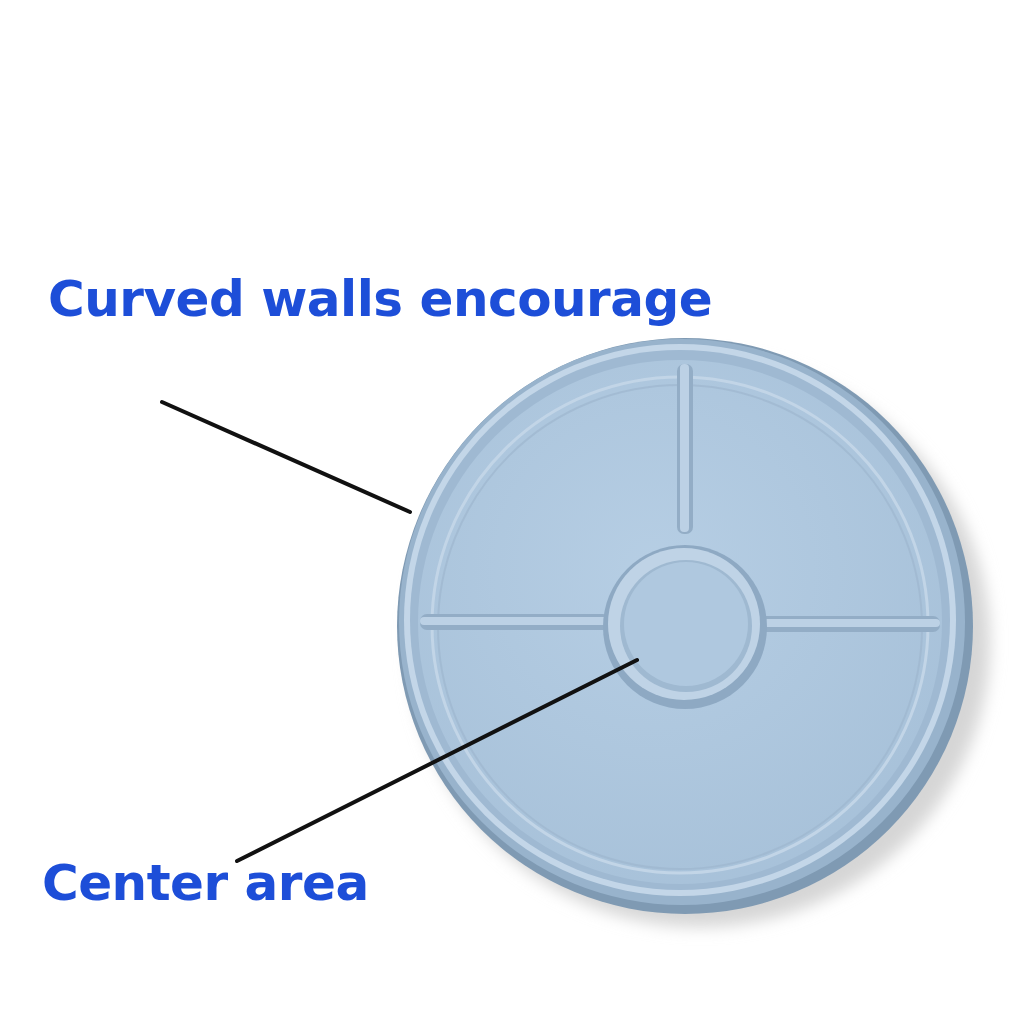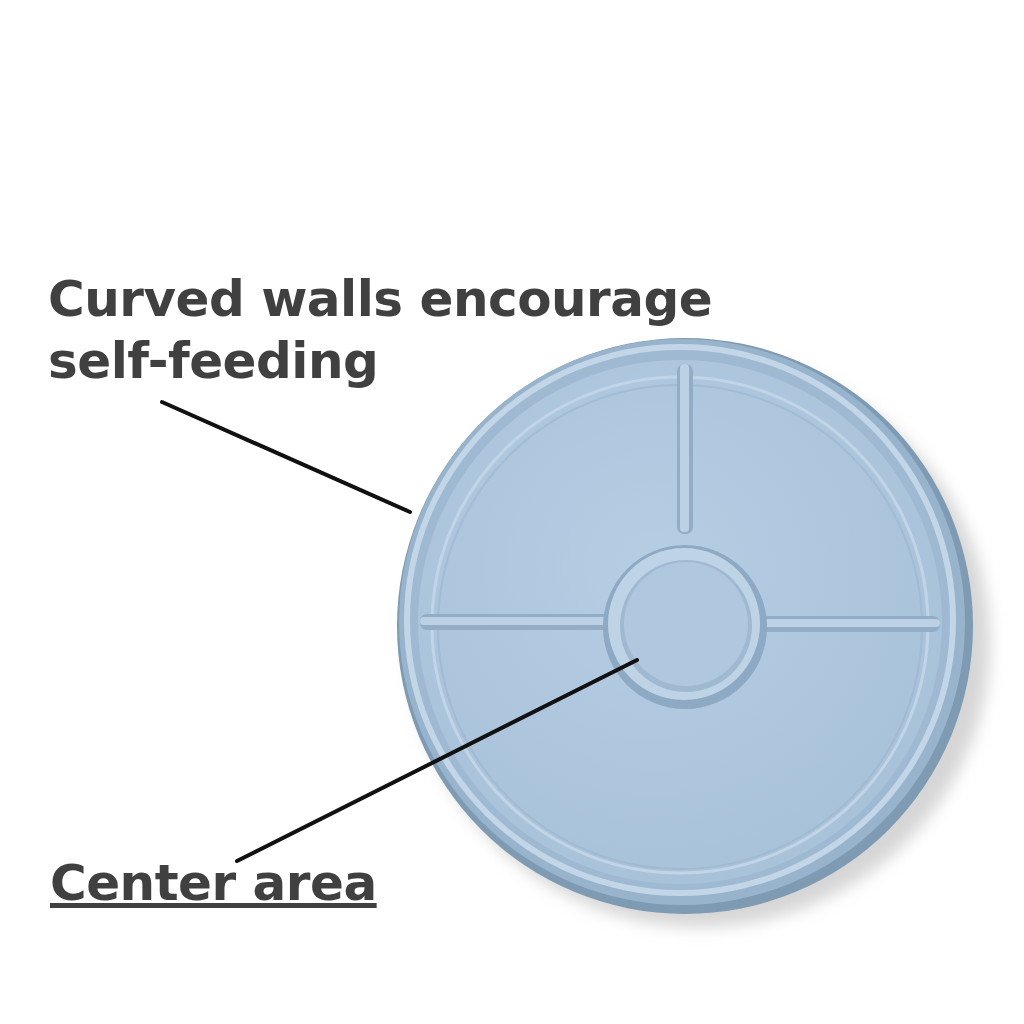--- a/index.html
+++ b/index.html
@@ -1,29 +1,29 @@
 <!DOCTYPE html>
 <html><head>
 <meta charset="utf-8">
 <style>
   html, body { margin: 0; padding: 0; background: #ffffff; }
   body { width: 1024px; height: 1024px; position: relative; overflow: hidden; font-family: "DejaVu Sans", sans-serif; }
   .caption {
     position: absolute;
     font-family: "DejaVu Sans", sans-serif;
     font-weight: bold;
-    color: #404040;
+    color: #1d4ed8;
     font-size: 50px;
     line-height: 62px;
     letter-spacing: -0.5px;
     white-space: nowrap;
   }
   .caption span { display: block; }
   #cap-top { left: 48px; top: 268px; }
-  #cap-bottom { left: 50px; top: 852px; text-decoration: underline; }
+  #cap-bottom { left: 42px; top: 852px; }
   svg#scene { position: absolute; left: 0; top: 0; }
 </style>
 </head>
 <body>
 
 <svg id="scene" width="1024" height="1024" viewBox="0 0 1024 1024">
   <defs>
     <radialGradient id="faceGrad" cx="45%" cy="40%" r="65%">
       <stop offset="0%" stop-color="#b6cee4"></stop>
       <stop offset="100%" stop-color="#a7c1d9"></stop>
@@ -63,18 +63,17 @@
     <circle cx="686" cy="626" r="66" fill="#9fb9d1"></circle>
     <circle cx="686" cy="624" r="62" fill="#afc8df"></circle>
   </g>
 
   <line x1="162" y1="402" x2="410" y2="512" stroke="#111111" stroke-width="4" stroke-linecap="round"></line>
   <line x1="237" y1="861" x2="637" y2="660" stroke="#111111" stroke-width="4" stroke-linecap="round"></line>
 </svg>
 
 <div class="caption" id="cap-top">
   <span>Curved walls encourage</span>
-  <span>self-feeding</span>
 </div>
 
 <div class="caption" id="cap-bottom">
   <span>Center area</span>
 </div>
 
 </body></html>

